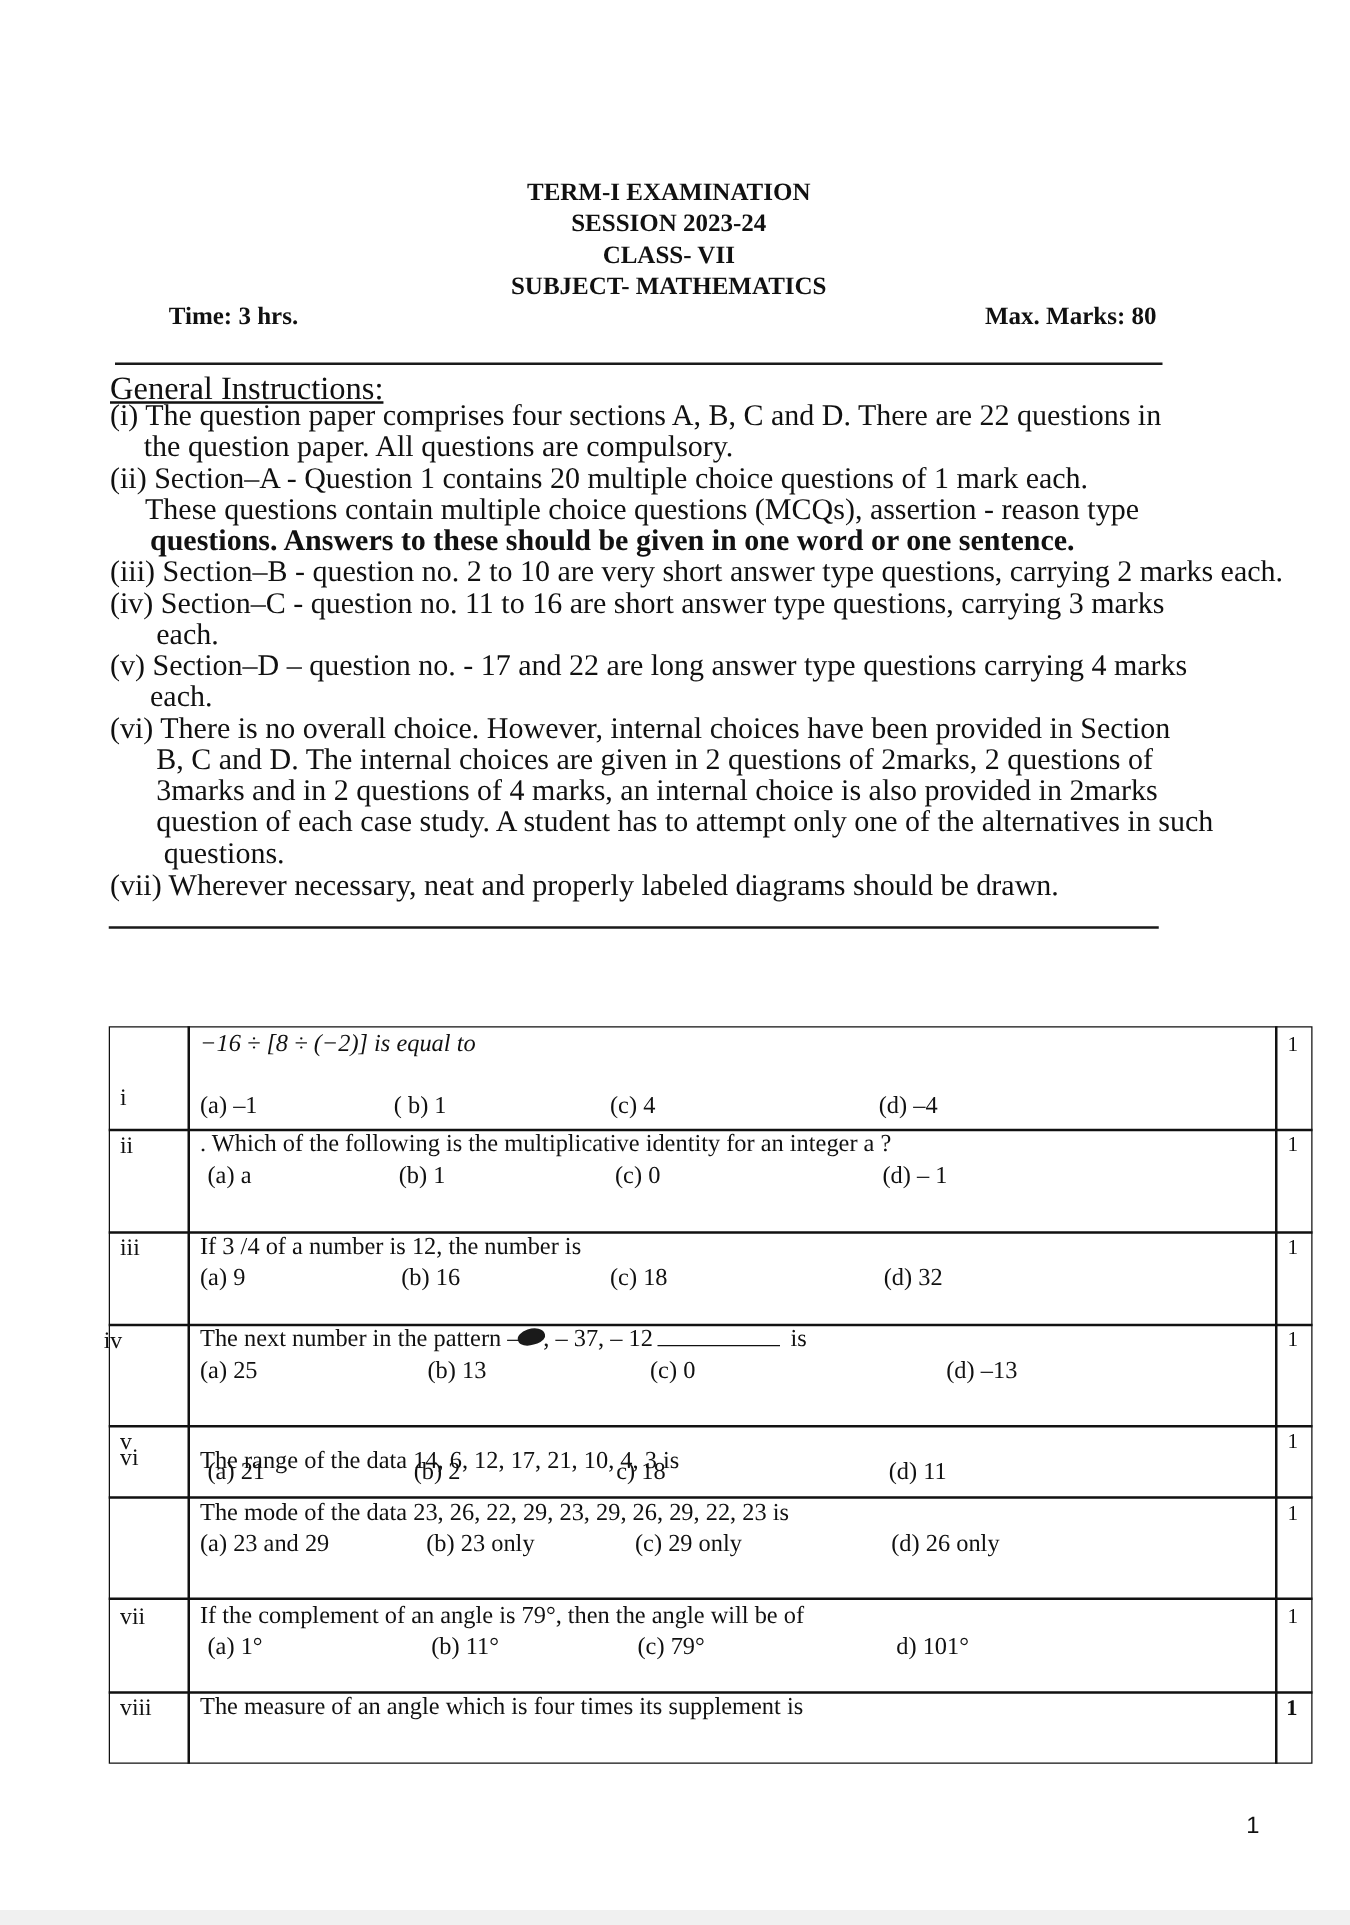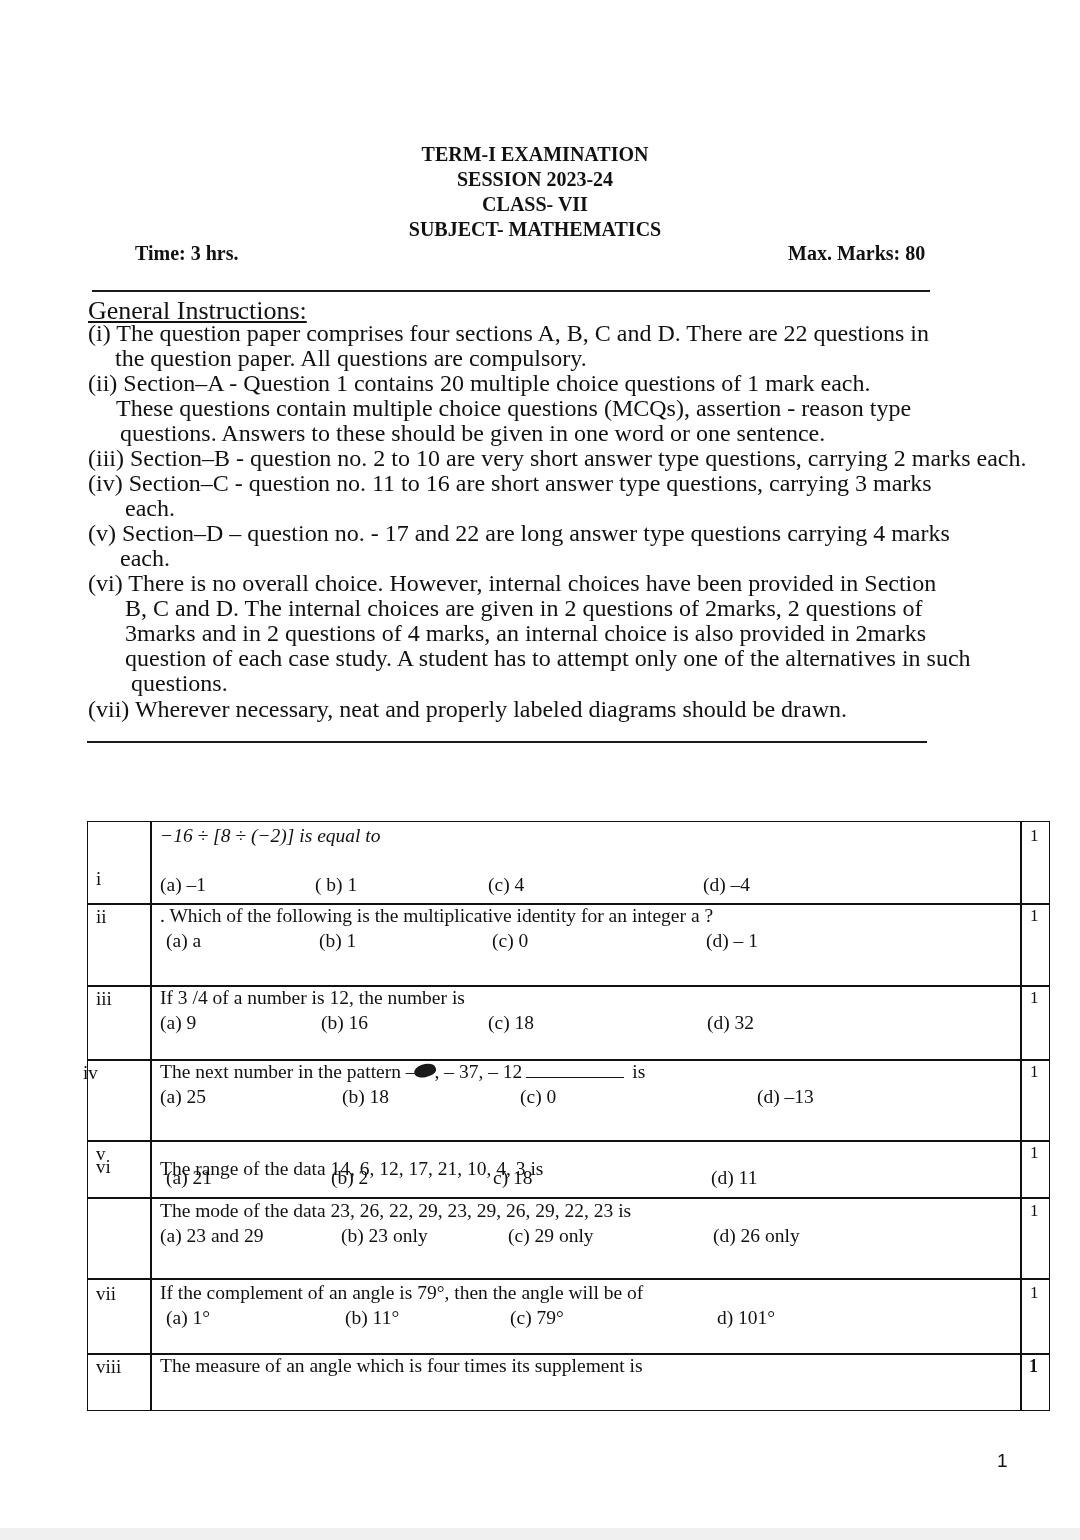--- a/index.html
+++ b/index.html
@@ -112,21 +112,21 @@
 </div>
 
 <div class="rule" style="left:92px; top:290px; width:838px;"></div>
 
 <div>
   <div class="abs instr-title" style="left:88px; top:296px;">General Instructions:</div>
   <div class="abs txt" style="left:88px; top:321px;">(i) The question paper comprises four sections A, B, C and D. There are 22 questions in</div>
   <div class="abs txt" style="left:115px; top:346px;">the question  paper. All questions are compulsory.</div>
   <div class="abs txt" style="left:88px; top:371px;">(ii) Section–A - Question 1 contains 20 multiple choice questions of 1 mark each.</div>
   <div class="abs txt" style="left:116px; top:396px;">These questions contain multiple choice questions (MCQs), assertion - reason type</div>
-  <div class="abs txt" style="left:120px; top:421px;">questions. Answers to these should be given in one word or one sentence.</div>
+  <div class="abs txt" style="left:120px; top:421px;font-weight:bold;">questions. Answers to these should be given in one word or one sentence.</div>
   <div class="abs txt" style="left:88px; top:446px;">(iii) Section–B - question no. 2 to 10 are very short answer type questions, carrying 2 marks each.</div>
   <div class="abs txt" style="left:88px; top:471px;">(iv) Section–C - question no. 11 to 16 are short answer type questions, carrying 3 marks</div>
   <div class="abs txt" style="left:125px; top:496px;">each.</div>
   <div class="abs txt" style="left:88px; top:521px;">(v) Section–D – question no. - 17 and 22 are long answer type questions carrying 4 marks</div>
   <div class="abs txt" style="left:120px; top:546px;">each.</div>
   <div class="abs txt" style="left:88px; top:571px;">(vi) There is no overall choice. However, internal choices have been provided in Section</div>
   <div class="abs txt" style="left:125px; top:596px;">B, C and D. The internal choices are given in 2 questions of 2marks, 2 questions of</div>
   <div class="abs txt" style="left:125px; top:621px;">3marks and in 2 questions of 4 marks, an internal choice is also provided in 2marks</div>
   <div class="abs txt" style="left:125px; top:646px;">question of each case study. A student has to attempt only one of the alternatives in such</div>
   <div class="abs txt" style="left:131px; top:671px;">questions.</div>
@@ -174,21 +174,21 @@
     <div class="abs opt" style="left:321px; top:1012px;">(b) 16</div>
     <div class="abs opt" style="left:488px; top:1012px;">(c) 18</div>
     <div class="abs opt" style="left:707px; top:1012px;">(d) 32</div>
     <div class="abs mark" style="left:1030px; top:988px;">1</div>
   </div>
 
   <div>
     <div class="abs qno" style="left:83px; top:1062px;">iv</div>
     <div class="abs qtext" style="left:160px; top:1061px;"><span>The next number in the pattern –</span><span class="blot"></span><span>, – 37, – 12</span><span class="blank"></span><span>is</span></div>
     <div class="abs opt" style="left:160px; top:1086px;">(a) 25</div>
-    <div class="abs opt" style="left:342px; top:1086px;">(b) 18</div>
+    <div class="abs opt" style="left:342px; top:1086px;">(b) 13</div>
     <div class="abs opt" style="left:520px; top:1086px;">(c) 0</div>
     <div class="abs opt" style="left:757px; top:1086px;">(d) –13</div>
     <div class="abs mark" style="left:1030px; top:1062px;">1</div>
   </div>
 
   <div>
     <div class="abs qno" style="left:96px; top:1143px;">v</div>
     <div class="abs qtext" style="left:160px; top:1142px;margin-top:16px;">The range of the data 14, 6, 12, 17, 21, 10, 4, 3 is</div>
     <div class="abs opt" style="left:166px; top:1167px;">(a) 21</div>
     <div class="abs opt" style="left:331px; top:1167px;">(b) 2</div>

